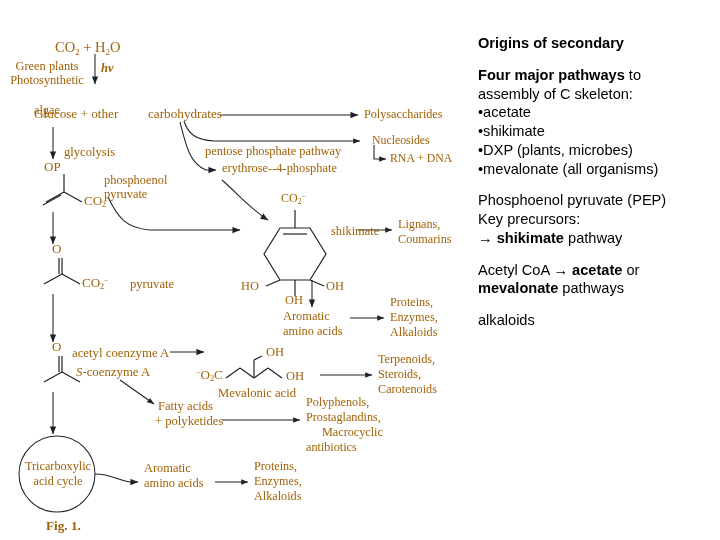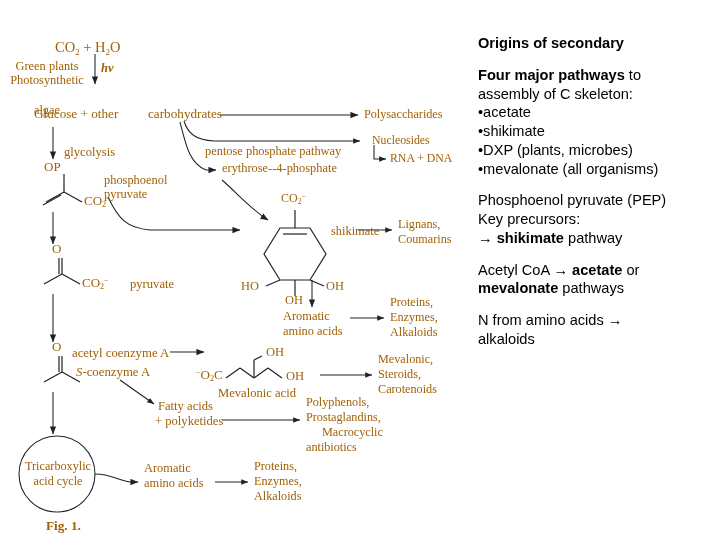--- a/index.html
+++ b/index.html
@@ -174,21 +174,21 @@
 
     <div class="lbl" style="left:52px;top:318px;font-size:13px;">O</div>
     <div class="lbl" style="left:72px;top:325px;font-size:12.8px;">acetyl coenzyme A</div>
     <div class="lbl" style="left:76px;top:344px;font-size:12.8px;"><span class="ital">S</span><span>-coenzyme A</span></div>
 
     <div class="lbl" style="left:196px;top:346px;font-size:13px;"><span class="sup">−</span><span>O</span><span class="sub">2</span><span>C</span></div>
     <div class="lbl" style="left:266px;top:324px;font-size:12.6px;">OH</div>
     <div class="lbl" style="left:286px;top:348px;font-size:12.6px;">OH</div>
     <div class="lbl" style="left:218px;top:365px;font-size:12.6px;">Mevalonic acid</div>
 
-    <div class="lbl" style="left:378px;top:331px;font-size:12.2px;">Mevalonic,</div>
+    <div class="lbl" style="left:378px;top:331px;font-size:12.2px;">Terpenoids,</div>
     <div class="lbl" style="left:378px;top:346px;font-size:12.2px;">Steroids,</div>
     <div class="lbl" style="left:378px;top:361px;font-size:12.2px;">Carotenoids</div>
 
     <div class="lbl" style="left:158px;top:378px;font-size:12.6px;">Fatty acids</div>
     <div class="lbl" style="left:155px;top:393px;font-size:12.6px;">+ polyketides</div>
 
     <div class="lbl" style="left:306px;top:374px;font-size:12.2px;">Polyphenols,</div>
     <div class="lbl" style="left:306px;top:389px;font-size:12.2px;">Prostaglandins,</div>
     <div class="lbl" style="left:322px;top:404px;font-size:12.2px;">Macrocyclic</div>
     <div class="lbl" style="left:306px;top:419px;font-size:12.2px;">antibiotics</div>
@@ -224,17 +224,16 @@
     <p>Key precursors:</p>
     <p><span>→ </span><span class="b">shikimate</span><span> pathway</span></p>
 
     <div class="gap"></div>
 
     <p><span>Acetyl CoA → </span><span class="b">acetate</span><span> or</span></p>
     <p><span class="b">mevalonate</span><span> pathways</span></p>
 
     <div class="gap"></div>
 
-    <p>N from amino acids →</p>
     <p>alkaloids</p>
   </div>
 
 </div>
 
 </body></html>

